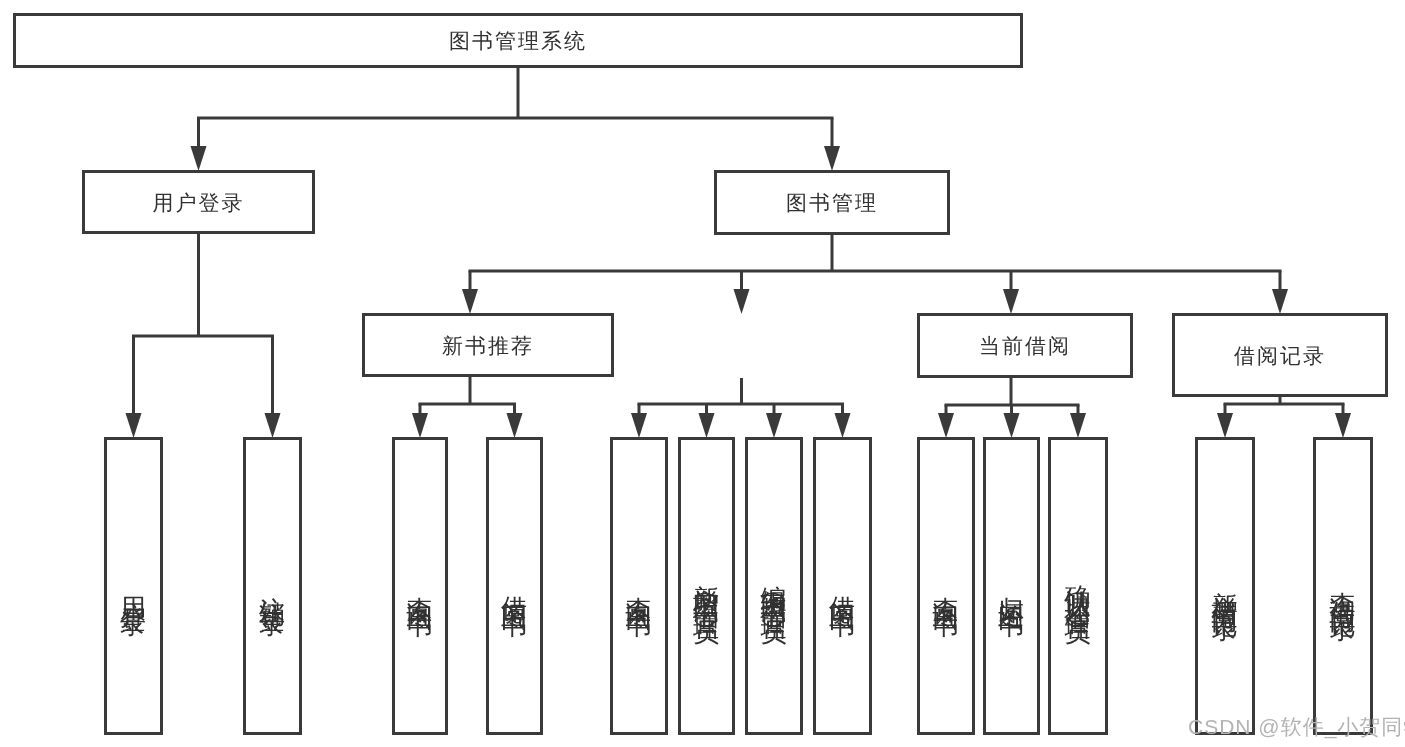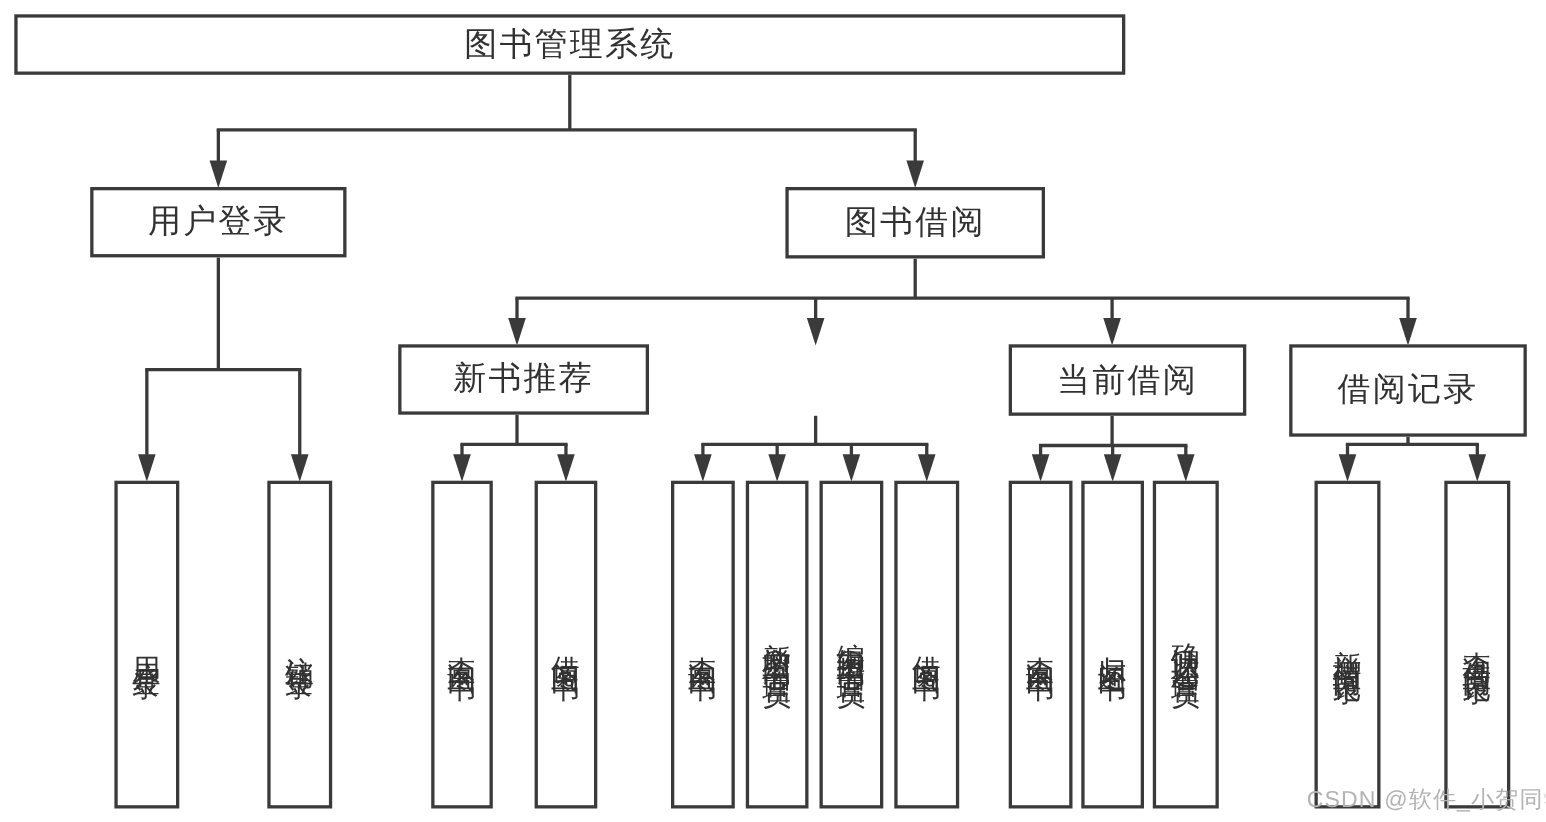--- a/index.html
+++ b/index.html
@@ -26,21 +26,21 @@
     box-sizing: border-box;
     background: #ffffff;
     border: 3px solid #3a3a3a;
     display: flex;
     align-items: center;
     justify-content: center;
     z-index: 2;
     color: #313131;
   }
   .node.horiz .label {
-    font-size: 30px;
+    font-size: 21px;
     letter-spacing: 2px;
     white-space: nowrap;
     line-height: 1;
   }
   .node.vert .label {
     writing-mode: vertical-rl;
     text-orientation: mixed;
     font-size: 26px;
     letter-spacing: 5px;
     line-height: 1;
@@ -112,23 +112,23 @@
       <polygon points="1335,413 1351,413 1343,438" fill="#3a3a3a"></polygon>
     </svg>
   <div class="watermark" style="left: 1188px; top: 713px; color: rgb(179, 179, 179); font-size: 21px;">CSDN @软件_小贺同学</div>
 <div class="node horiz" style="left: 13px; top: 13px; width: 1010px; height: 55px; border-color: rgb(58, 58, 58); color: rgb(49, 49, 49);">
       <span class="label">图书管理系统</span>
     </div>
     <div class="node horiz" style="left: 82px; top: 170px; width: 233px; height: 64px; border-color: rgb(58, 58, 58); color: rgb(49, 49, 49);">
       <span class="label">用户登录</span>
     </div>
     <div class="node horiz" style="left: 714px; top: 170px; width: 236px; height: 65px; border-color: rgb(58, 58, 58); color: rgb(49, 49, 49);">
-      <span class="label">图书借阅</span>
+      <span class="label">图书管理</span>
     </div>
-    <div class="node horiz" style="left: 362px; top: 313px; width: 228px; height: 64px; border-color: rgb(58, 58, 58); color: rgb(49, 49, 49);">
+    <div class="node horiz" style="left: 362px; top: 313px; width: 252px; height: 64px; border-color: rgb(58, 58, 58); color: rgb(49, 49, 49);">
       <span class="label">新书推荐</span>
     </div>
     <div class="node horiz" style="left: 903px; top: 313px; width: 216px; height: 65px; border-color: rgb(58, 58, 58); color: rgb(49, 49, 49); margin-left: 14px;">
       <span class="label">当前借阅</span>
     </div>
     <div class="node horiz" style="left: 1172px; top: 313px; width: 216px; height: 84px; border-color: rgb(58, 58, 58); color: rgb(49, 49, 49);">
       <span class="label">借阅记录</span>
     </div>
     <div class="node vert" style="left: 104px; top: 437px; width: 59px; height: 298px; border-color: rgb(58, 58, 58); color: rgb(49, 49, 49);">
       <span class="label">用户登录</span>

